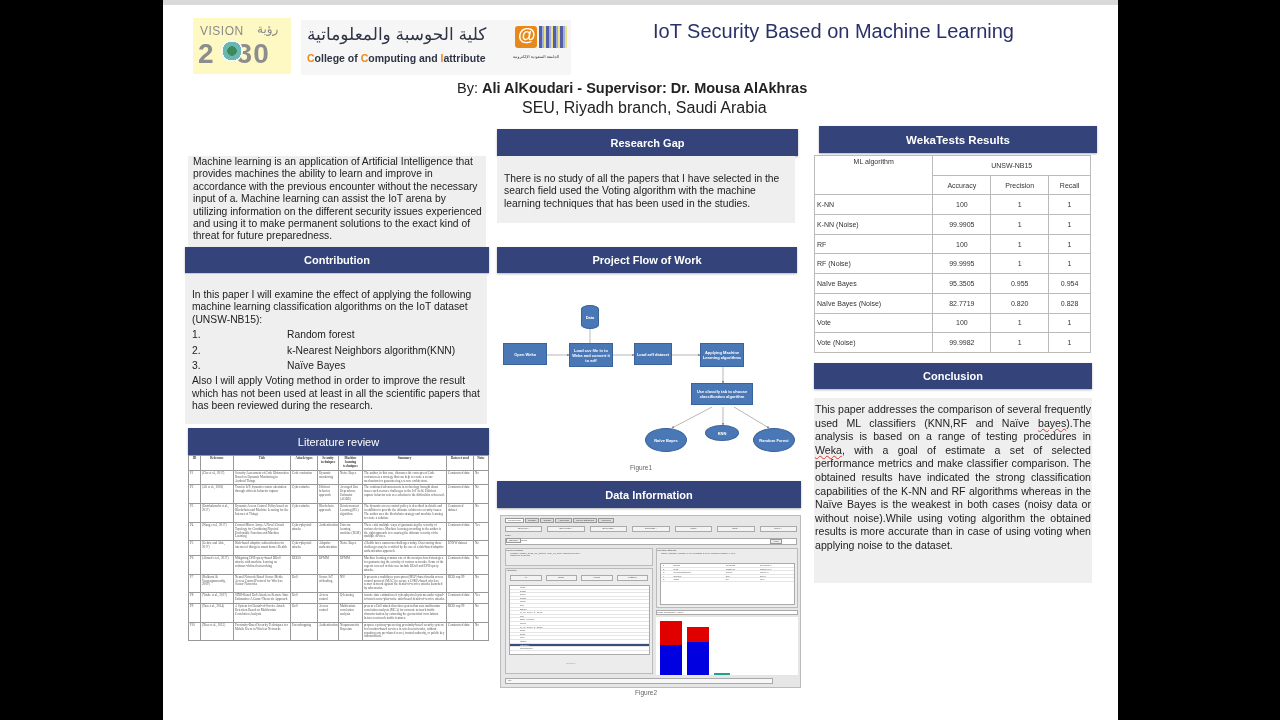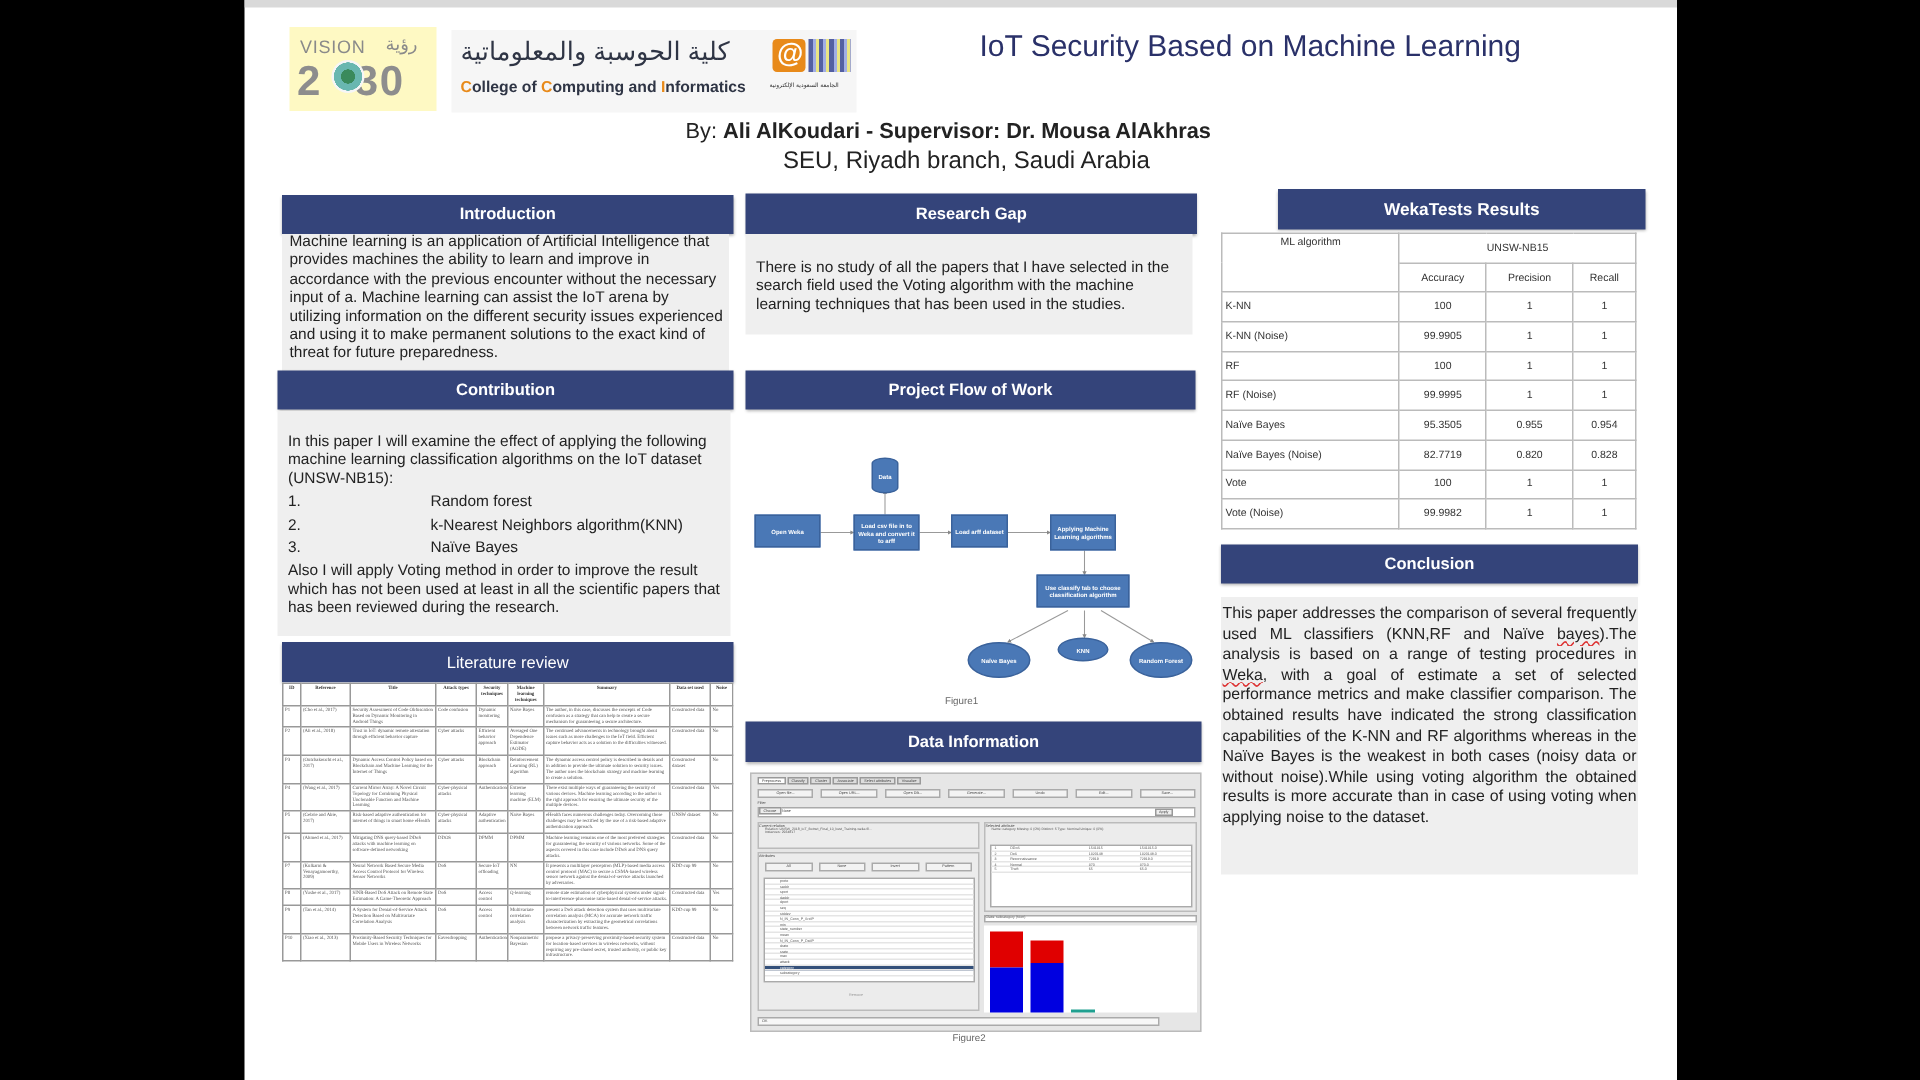--- a/index.html
+++ b/index.html
@@ -66,21 +66,21 @@
   .wk-tab.act { background: #fff; }
   .wk-btnrow { position: absolute; left: 4px; top: 10px; width: 292px; display: flex; gap: 5px; }
   .wk-btn { flex: 1; height: 6px; border: 0.5px solid #aaa; background: #f3f3f3; font-size: 2.5px; text-align: center; color: #444; }
   .wk-panel { position: absolute; border: 0.5px solid #bbb; background: #ececec; }
   .wk-list { position: absolute; background: #fff; border: 0.5px solid #aaa; }
   .wk-row { height: 3.6px; border-bottom: 0.3px solid #e5e5e5; font-size: 2.4px; color: #555; padding-left: 10px; }
   .wk-row.sel { background: #34507a; color: #fff; }
   .wk-bar { position: absolute; }
   .wk-status { position: absolute; left: 4px; top: 162px; width: 268px; height: 6px; background: #f7f7f7; border: 0.5px solid #aaa; font-size: 2.5px; color: #555; padding-left: 2px; }
 
-  .weka-h { left: 689px; top: 126px; width: 245px; height: 27px; font-size: 11.5px; text-align: center; }
+  .weka-h { left: 656px; top: 126px; width: 278px; height: 27px; font-size: 11.5px; text-align: center; }
   table.res { position: absolute; left: 651px; top: 155px; width: 277px; border-collapse: collapse; font-size: 7px; color: #333; background: #fff; }
   table.res td { border: 0.7px solid #bbb; height: 19.7px; text-align: center; padding: 0 2px; }
   table.res td.alg { text-align: left; }
 
   .concl-h { left: 651px; top: 363px; width: 278px; height: 26px; }
   .concl-b { left: 651px; top: 398px; width: 278px; height: 185px; padding: 5px 1px 0 1px; font-size: 10.6px; line-height: 13.6px; text-align: justify; }
   .sq { text-decoration: underline wavy #d33; text-decoration-thickness: 0.5px; }
 </style>
 </head>
 <body>
@@ -90,31 +90,30 @@
 
   <div class="vision">
     <span class="v-top">VISION</span>
     <span class="v-ar">رؤية</span>
     <span class="v-big"><span>2</span><span style="display:inline-block;width:22px"></span><span>30</span></span>
     <span class="v-star"></span>
   </div>
 
   <div class="college">
     <span class="c-ar">كلية الحوسبة والمعلوماتية</span>
-    <span class="c-en"><span class="o">C</span><span>ollege of </span><span class="o">C</span><span>omputing and </span><span class="o">I</span><span>nformatics</span></span>
+    <span class="c-en"><span class="o">C</span><span>ollege of </span><span class="o">C</span><span>omputing and </span><span class="o">I</span><span>attribute</span></span>
     <span class="c-mark"></span>
     <span class="c-pix"></span>
     <span class="c-sub">الجامعة السعودية الإلكترونية</span>
   </div>
 
   <div class="title">IoT Security Based on Machine Learning</div>
   <div class="byline"><span>By: </span><b>Ali AlKoudari - Supervisor: Dr. Mousa AlAkhras</b></div>
   <div class="affil">SEU, Riyadh branch, Saudi Arabia</div>
 
-  <div class="sec-head intro-h">Introduction</div>
   <div class="sec-body intro-b">Machine learning is an application of Artificial Intelligence that provides machines the ability to learn and improve in accordance with the previous encounter without the necessary input of a. Machine learning can assist the IoT arena by utilizing information on the different security issues experienced and using it to make permanent solutions to the exact kind of threat for future preparedness.</div>
 
   <div class="sec-head contrib-h">Contribution</div>
   <div class="sec-body contrib-b">
     <div>In this paper I will examine the effect of applying the following machine learning classification algorithms on the IoT dataset (UNSW-NB15):</div>
     <div class="li">
         <span class="n">1.</span>
         <span>Random forest</span>
       </div>
     <div class="li">

